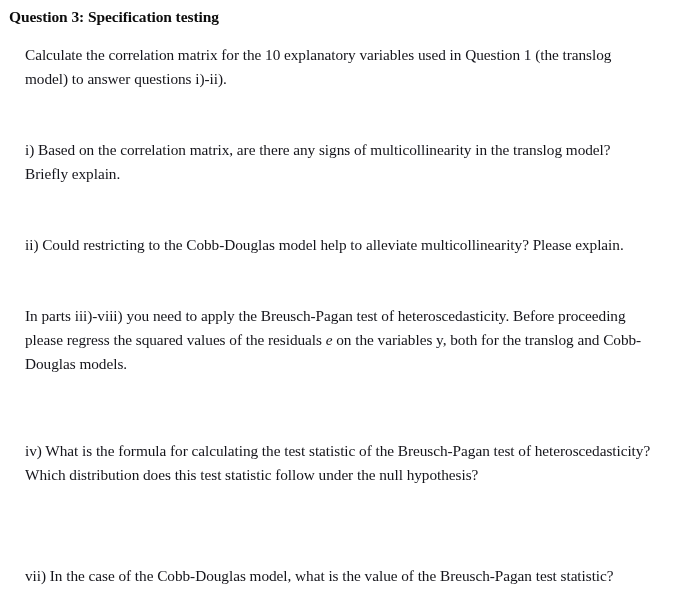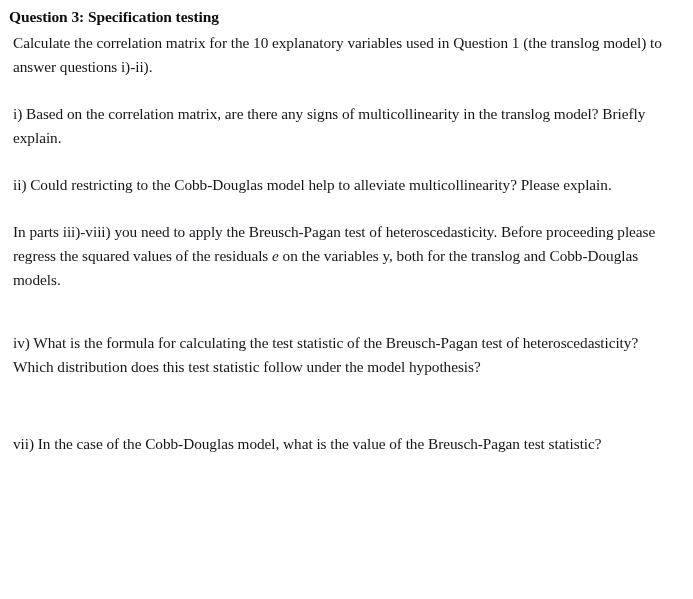--- a/index.html
+++ b/index.html
@@ -28,21 +28,21 @@
     font-size: 15.5px;
     font-weight: bold;
     line-height: 21px;
     margin: 0 0 0 0;
     letter-spacing: -0.1px;
     color: #0d0d0d;
   }
   .para {
     font-size: 15.3px;
     line-height: 24px;
-    margin: 4px;
+    margin: 16px;
     text-align: left;
     letter-spacing: -0.05px;
     color: #14141a;
     max-width: 660px;
   }
   .gap-md { height: 15px; }
   .gap-lg { height: 16px; }
 
   .math-var {
     font-style: italic;
@@ -70,21 +70,21 @@
 
   <div class="gap-md"></div>
 
   <p class="para"><span>In parts iii)-viii) you need to apply the Breusch-Pagan test of heteroscedasticity. Before proceeding please regress the squared values of the residuals </span><span class="math-var">e</span><span> on the variables </span><span class="upright">y</span><span>, both for the translog and Cobb-Douglas models.</span></p>
 
   <div class="gap-lg"></div>
 
 
   <div class="gap-md"></div>
 
-  <p class="para">iv) What is the formula for calculating the test statistic of the Breusch-Pagan test of heteroscedasticity? Which distribution does this test statistic follow under the model hypothesis?</p>
+  <p class="para">iv) What is the formula for calculating the test statistic of the Breusch-Pagan test of heteroscedasticity? Which distribution does this test statistic follow under the null hypothesis?</p>
 
   <div class="gap-md"></div>
 
 
   <div class="gap-md"></div>
 
 
   <div class="gap-md"></div>
 
   <p class="para">vii) In the case of the Cobb-Douglas model, what is the value of the Breusch-Pagan test statistic?</p>

